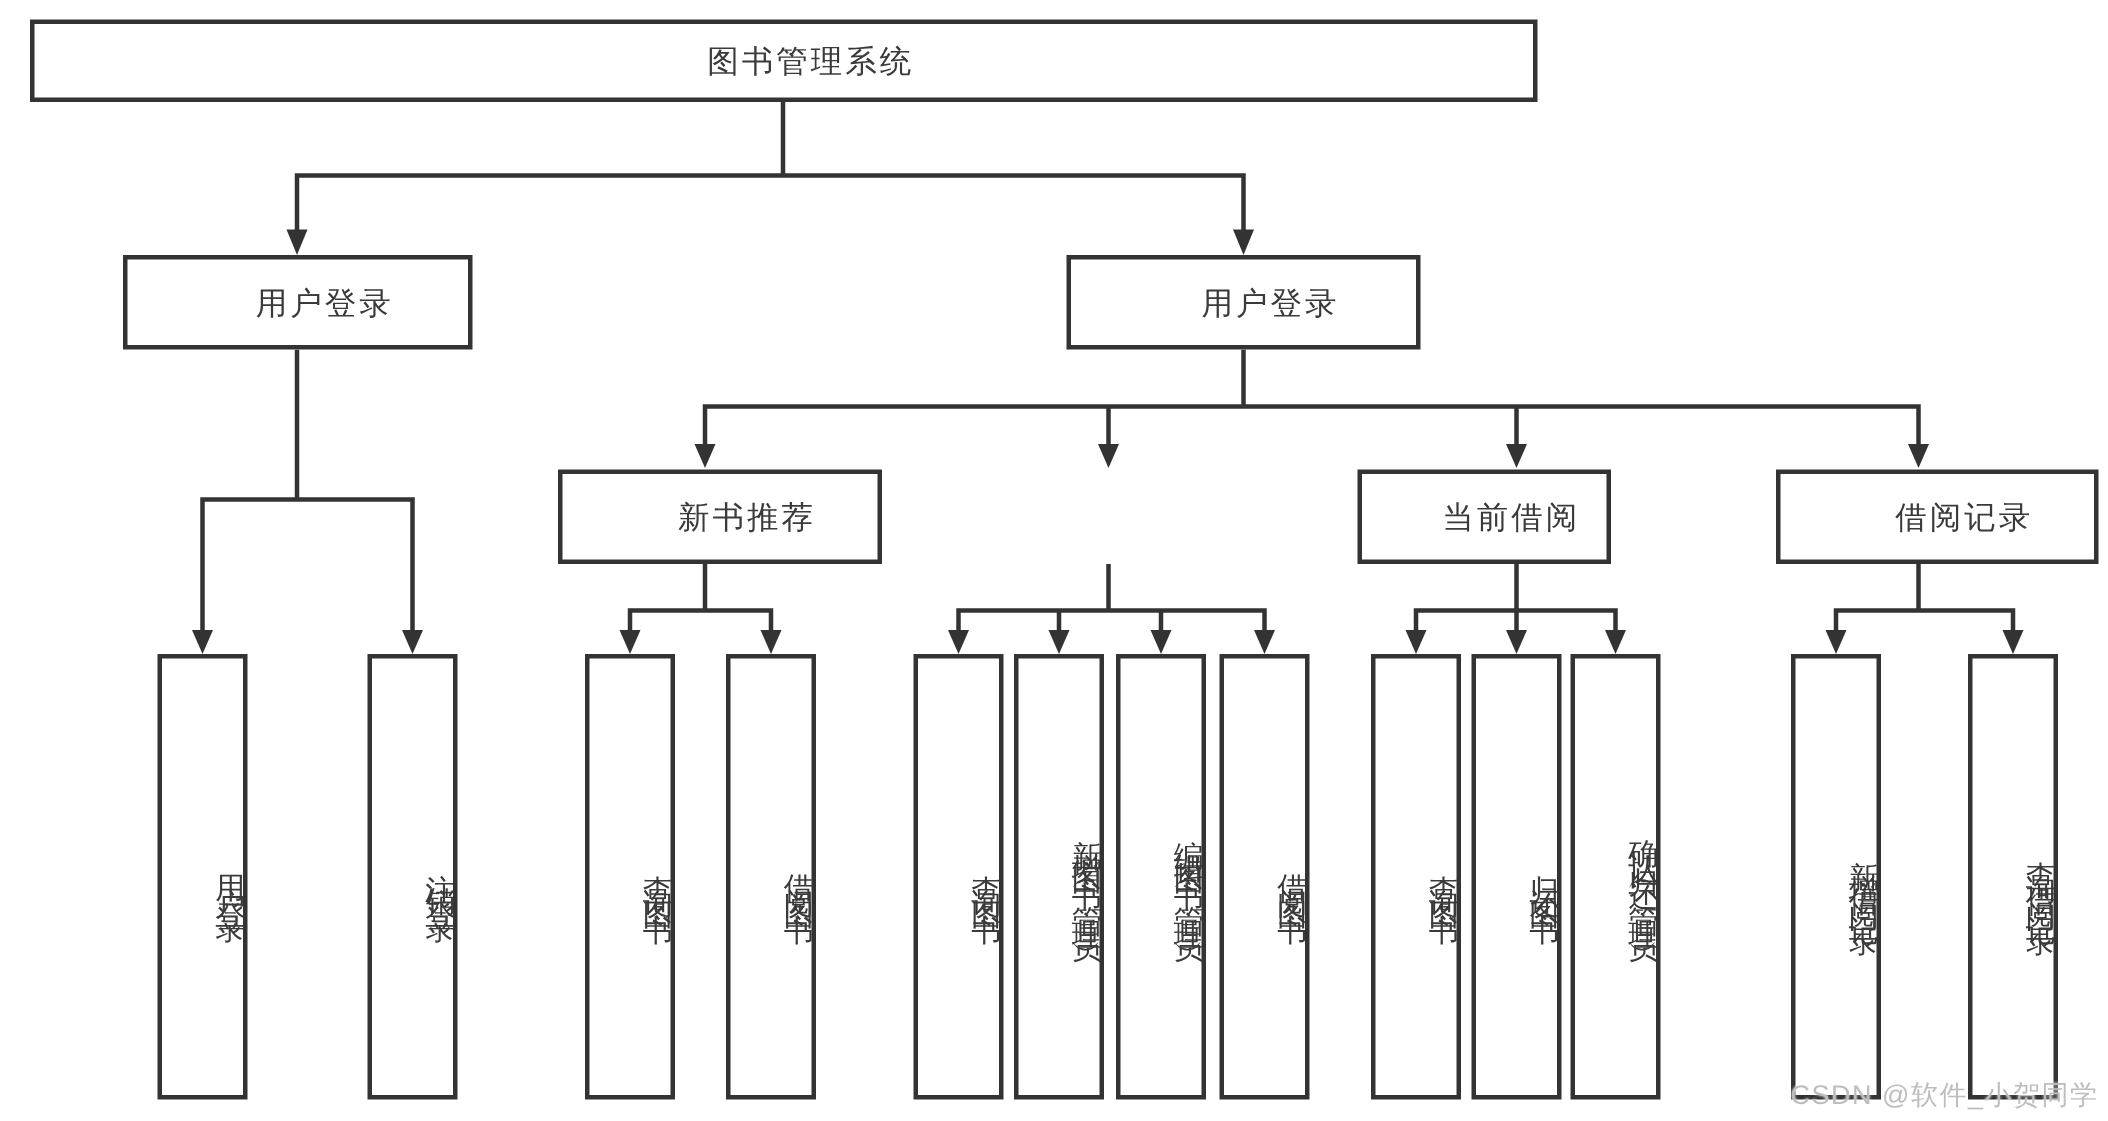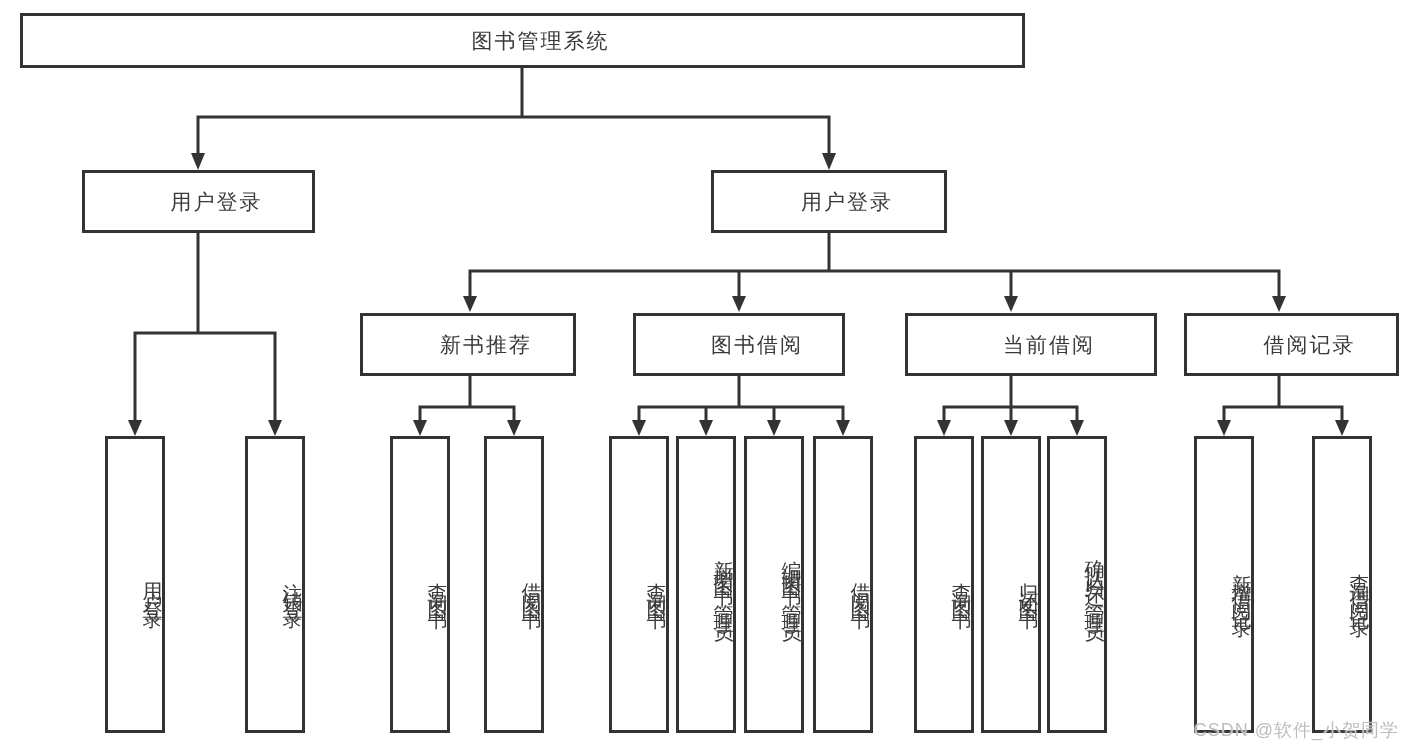--- a/index.html
+++ b/index.html
@@ -106,27 +106,24 @@
     <span class="h-label">图书管理系统</span>
   </div>
 
   <div class="box lvl2-box" style="left:82px;width:233px;">
     <span class="h-label">用户登录</span>
   </div>
   <div class="box lvl2-box" style="left:711px;width:236px;">
     <span class="h-label">用户登录</span>
   </div>
 
-  <div class="box lvl3-box" style="left:360px;width:216px;">
+  <div class="box lvl3-box" style="left:372px;width:216px;">
     <span class="h-label">新书推荐</span>
   </div>
-  <div class="box lvl3-box" style="left:633px;width:212px;">
-    <span class="h-label">图书借阅</span>
-  </div>
-  <div class="box lvl3-box" style="left:905px;width:252px;">
+  <div class="box lvl3-box" style="left:905px;width:169px;">
     <span class="h-label">当前借阅</span>
   </div>
   <div class="box lvl3-box" style="left:1172px;width:215px;margin-left:12px;">
     <span class="h-label">借阅记录</span>
   </div>
 
   <div class="box leaf-box" style="left:105px;">
     <span class="v-label">用户登录</span>
   </div>
   <div class="box leaf-box" style="left:245px;">

